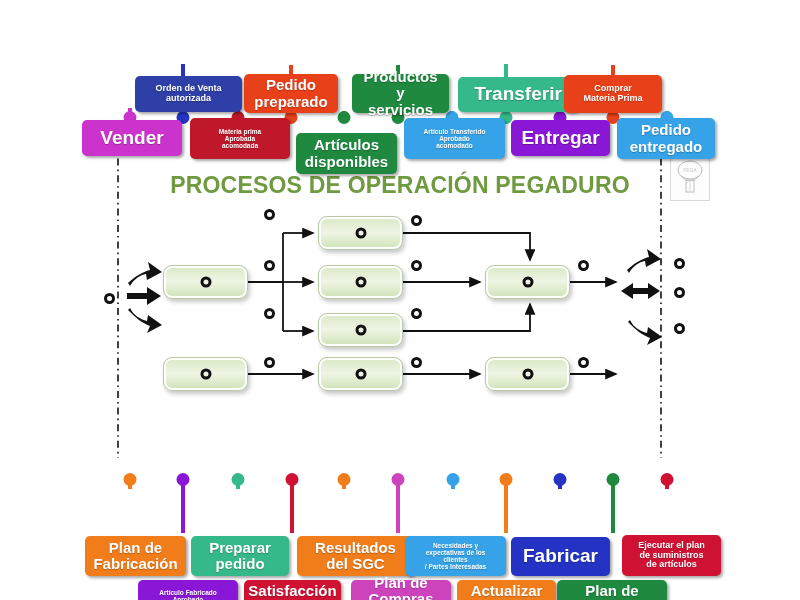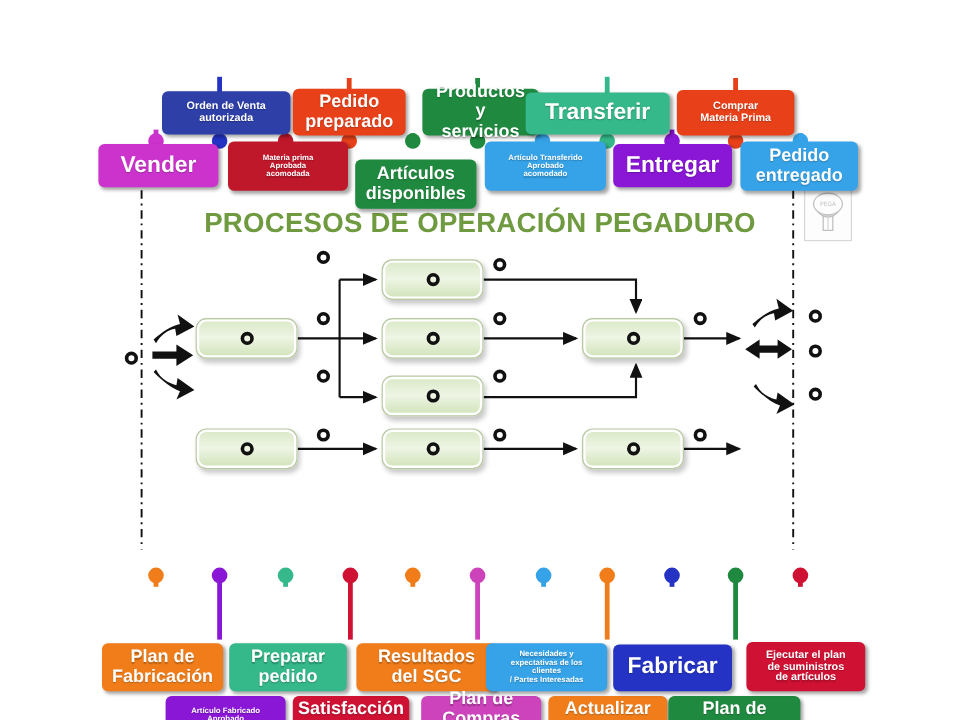--- a/index.html
+++ b/index.html
@@ -226,21 +226,21 @@
 acomodada</div>
       <div class="chip sz-md" style="left: 244px; top: 26px; width: 94px; height: 39px; background: rgb(232, 65, 26);">Pedido
 preparado</div>
       <div class="chip sz-md" style="left: 296px; top: 85px; width: 101px; height: 41px; background: rgb(31, 138, 63);">Artículos
 disponibles</div>
       <div class="chip sz-md" style="left: 352px; top: 26px; width: 97px; height: 39px; background: rgb(31, 138, 63);">Productos
 y servicios</div>
       <div class="chip sz-xs" style="left: 404px; top: 70px; width: 101px; height: 41px; background: rgb(54, 163, 232);">Artículo Transferido
 Aprobado
 acomodado</div>
-      <div class="chip sz-lg" style="left: 438px; top: 29px; width: 120px; height: 35px; background: rgb(53, 184, 138);">Transferir</div>
+      <div class="chip sz-lg" style="left: 458px; top: 29px; width: 120px; height: 35px; background: rgb(53, 184, 138);">Transferir</div>
       <div class="chip sz-lg" style="left: 511px; top: 72px; width: 99px; height: 36px; background: rgb(138, 23, 214);">Entregar</div>
       <div class="chip sz-sm" style="left: 564px; top: 27px; width: 98px; height: 38px; background: rgb(232, 65, 26);">Comprar
 Materia Prima</div>
       <div class="chip sz-md" style="left: 617px; top: 70px; width: 98px; height: 41px; background: rgb(54, 163, 232);">Pedido
 entregado</div>
     </div>
   <div id="boxes-layer">
       <div class="pbox" style="left: 163px; top: 265px; width: 85px; height: 34px;">
         <div class="ring"></div>
       </div>

